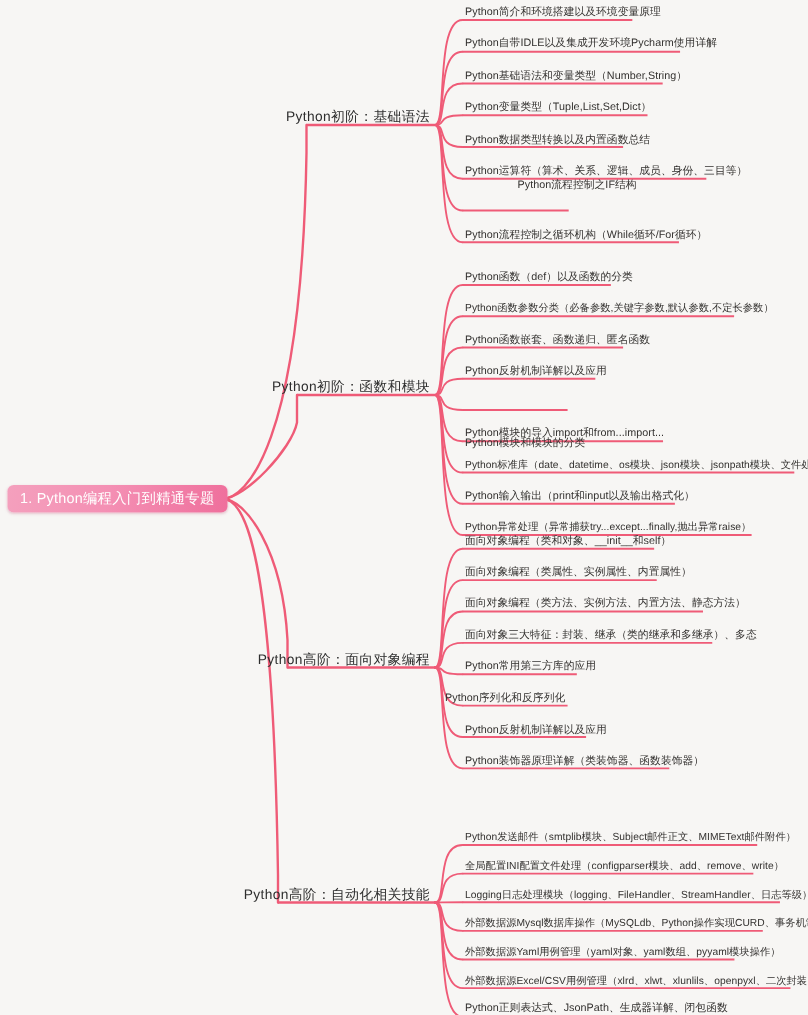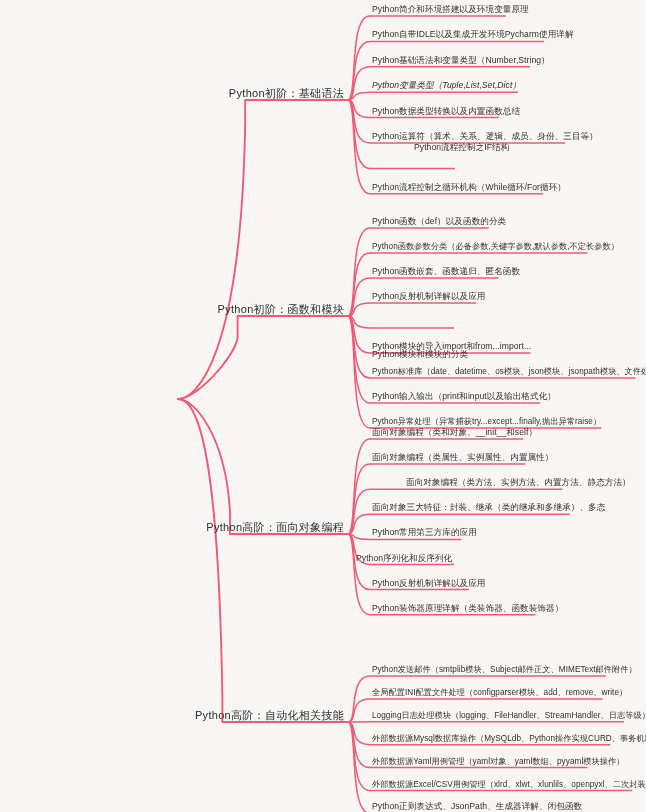--- a/index.html
+++ b/index.html
@@ -121,45 +121,46 @@
       <line x1="370" y1="744.7" x2="610.2399999999999" y2="744.7" stroke="#ef5b77" stroke-width="1.5" opacity="1"></line>
       <path d="M 348 722 C 358 722, 348 744.7, 370 744.7" fill="none" stroke="#ef5b77" stroke-width="1.5" stroke-linecap="round" opacity="1"></path>
       <line x1="370" y1="767.6" x2="587.56" y2="767.6" stroke="#ef5b77" stroke-width="1.5" opacity="1"></line>
       <path d="M 348 722 C 358 722, 348 767.6, 370 767.6" fill="none" stroke="#ef5b77" stroke-width="1.5" stroke-linecap="round" opacity="1"></path>
       <line x1="370" y1="790.5" x2="632.3599999999998" y2="790.5" stroke="#ef5b77" stroke-width="1.5" opacity="1"></line>
       <path d="M 348 722 C 358 722, 348 790.5, 370 790.5" fill="none" stroke="#ef5b77" stroke-width="1.5" stroke-linecap="round" opacity="1"></path>
       <line x1="370" y1="813.4" x2="553.8160000000001" y2="813.4" stroke="#ef5b77" stroke-width="1.5" opacity="1"></line>
       <path d="M 348 722 C 358 722, 348 813.4, 370 813.4" fill="none" stroke="#ef5b77" stroke-width="1.5" stroke-linecap="round" opacity="1"></path>
     </svg>
 
+  <div class="root-node" style="left:6px;top:388px;height:22px;">1. Python编程入门到精通专题</div>
 
   <div id="nodes">
       <div class="branch" style="top: 86px; left: 0px; width: 348px; padding-right: 4px; box-sizing: border-box;">Python初阶：基础语法</div>
       <div class="leaf" style="left: 372px; top: 4px;">Python简介和环境搭建以及环境变量原理</div>
       <div class="leaf" style="left: 372px; top: 29.4px;">Python自带IDLE以及集成开发环境Pycharm使用详解</div>
       <div class="leaf" style="left: 372px; top: 54.8px;">Python基础语法和变量类型（Number,String）</div>
-      <div class="leaf" style="left: 372px; top: 80.2px; font-style: italic;">Python变量类型（Tuple,List,Set,Dict）</div>
+      <div class="leaf" style="left: 372px; top: 80.2px;">Python变量类型（Tuple,List,Set,Dict）</div>
       <div class="leaf" style="left: 372px; top: 105.6px;">Python数据类型转换以及内置函数总结</div>
       <div class="leaf" style="left: 372px; top: 131px;">Python运算符（算术、关系、逻辑、成员、身份、三目等）</div>
       <div class="leaf" style="left: 372px; top: 142px; margin-left: 42px;">Python流程控制之IF结构</div>
       <div class="leaf" style="left: 372px; top: 181.8px;">Python流程控制之循环机构（While循环/For循环）</div>
       <div class="branch" style="top: 302px; left: 0px; width: 348px; padding-right: 4px; box-sizing: border-box;">Python初阶：函数和模块</div>
       <div class="leaf" style="left: 372px; top: 216px;">Python函数（def）以及函数的分类</div>
       <div class="leaf sm" style="left: 372px; top: 241px;">Python函数参数分类（必备参数,关键字参数,默认参数,不定长参数）</div>
       <div class="leaf" style="left: 372px; top: 266px;">Python函数嵌套、函数递归、匿名函数</div>
       <div class="leaf" style="left: 372px; top: 291px;">Python反射机制详解以及应用</div>
       <div class="leaf" style="left: 372px; top: 316px; margin-top: 33px;">Python模块和模块的分类</div>
       <div class="leaf" style="left: 372px; top: 341px;">Python模块的导入import和from...import...</div>
       <div class="leaf sm" style="left: 372px; top: 366px;">Python标准库（date、datetime、os模块、json模块、jsonpath模块、文件处理）</div>
       <div class="leaf" style="left: 372px; top: 391px;">Python输入输出（print和input以及输出格式化）</div>
       <div class="leaf sm" style="left: 372px; top: 416px;">Python异常处理（异常捕获try...except...finally,抛出异常raise）</div>
       <div class="branch" style="top: 520px; left: 0px; width: 348px; padding-right: 4px; box-sizing: border-box;">Python高阶：面向对象编程</div>
       <div class="leaf" style="left: 372px; top: 427px;">面向对象编程（类和对象、__init__和self）</div>
       <div class="leaf" style="left: 372px; top: 452.1px;">面向对象编程（类属性、实例属性、内置属性）</div>
-      <div class="leaf" style="left: 372px; top: 477.2px; margin-left: 34px;">面向对象编程（类方法、实例方法、内置方法、静态方法）</div>
+      <div class="leaf" style="left: 372px; top: 477.2px;">面向对象编程（类方法、实例方法、内置方法、静态方法）</div>
       <div class="leaf" style="left: 372px; top: 502.3px;">面向对象三大特征：封装、继承（类的继承和多继承）、多态</div>
       <div class="leaf" style="left: 372px; top: 527.4px;">Python常用第三方库的应用</div>
       <div class="leaf" style="left: 356px; top: 552.5px;">Python序列化和反序列化</div>
       <div class="leaf" style="left: 372px; top: 577.6px;">Python反射机制详解以及应用</div>
       <div class="leaf" style="left: 372px; top: 602.7px;">Python装饰器原理详解（类装饰器、函数装饰器）</div>
       <div class="branch" style="top: 708px; left: 0px; width: 348px; padding-right: 4px; box-sizing: border-box;">Python高阶：自动化相关技能</div>
       <div class="leaf sm" style="left: 372px; top: 664px;">Python发送邮件（smtplib模块、Subject邮件正文、MIMEText邮件附件）</div>
       <div class="leaf sm" style="left: 372px; top: 686.9px;">全局配置INI配置文件处理（configparser模块、add、remove、write）</div>
       <div class="leaf sm" style="left: 372px; top: 709.8px;">Logging日志处理模块（logging、FileHandler、StreamHandler、日志等级）</div>
       <div class="leaf sm" style="left: 372px; top: 732.7px;">外部数据源Mysql数据库操作（MySQLdb、Python操作实现CURD、事务机制）</div>

